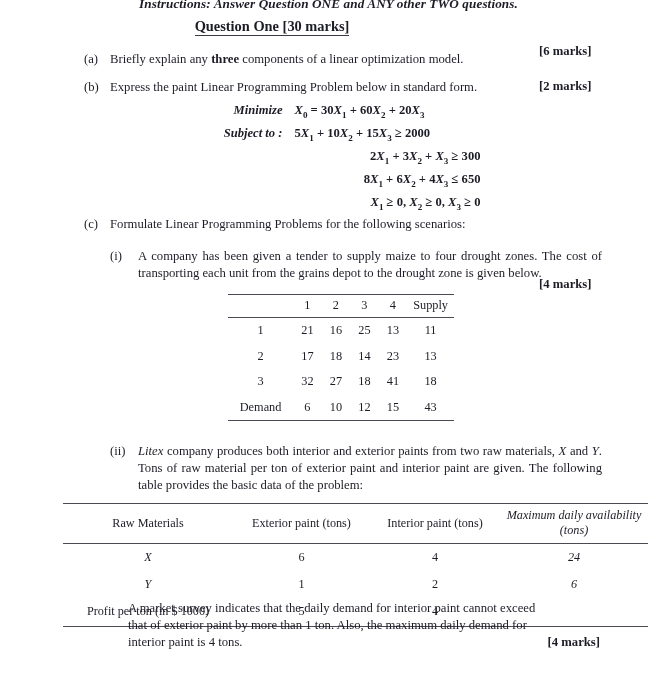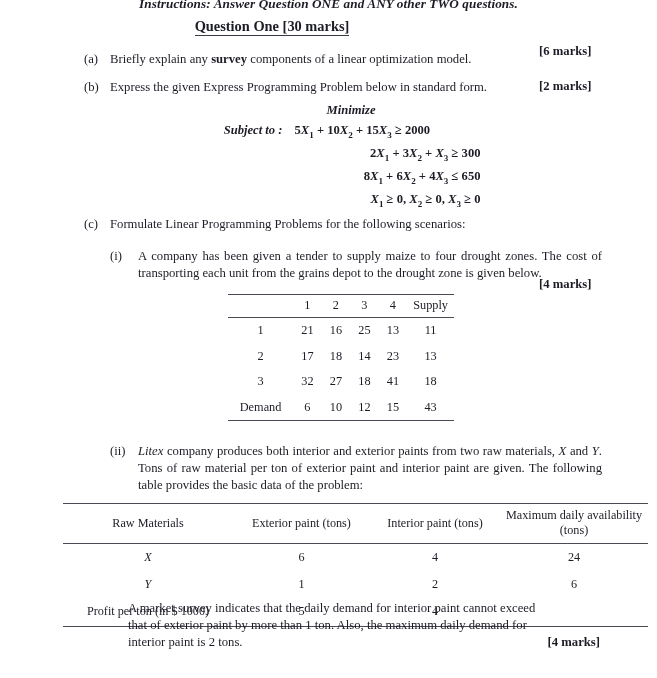--- a/index.html
+++ b/index.html
@@ -176,21 +176,21 @@
   }
   .tbl2 th, .tbl2 td {
     padding: 4.4px 0 4.6px 0;
     text-align: center;
     font-weight: normal;
     font-size: 12.2px;
   }
   .tbl2 .k0 { width: 170px; }
   .tbl2 .k1 { width: 137px; }
   .tbl2 .k2 { width: 130px; text-align: center; }
-  .tbl2 .k3 { width: 148px; }
+  .tbl2 .k3 { width: 148px; font-style: italic; }
   .tbl2 thead th { border-top: 1.2px solid #4a4a55; }
   .tbl2 .head-rule td { border-top: 1.2px solid #4a4a55; padding: 0; height: 0; }
   .tbl2 .bot-rule td { border-top: 1.2px solid #4a4a55; padding: 0; height: 0; }
   .tbl2 tbody td { padding: 6.0px 0 6.2px 0; }
 
   
   .closing {
     position: absolute;
     left: 128px;
     top: 600px;
@@ -211,33 +211,34 @@
 <div class="page">
 
   <div class="instructions">Instructions: Answer Question ONE and ANY other TWO questions.</div>
 
   <div class="q-heading">
     <span class="u">Question One [30 marks]</span>
   </div>
 
   <div class="item" style="top:51px; left:84px; width:430px;">
     <span class="lbl">(a)</span>
-    <span class="body"><span>Briefly explain any </span><span class="bd">survey</span><span> components of a linear optimization model.</span></span>
+    <span class="body"><span>Briefly explain any </span><span class="bd">three</span><span> components of a linear optimization model.</span></span>
   </div>
   <div class="marks" style="top:44px; left:539px;">[6 marks]</div>
 
   <div class="item" style="top:79px; left:84px; width:440px;">
     <span class="lbl">(b)</span>
-    <span class="body">Express the given Express Programming Problem below in standard form.</span>
+    <span class="body">Express the paint Linear Programming Problem below in standard form.</span>
   </div>
   <div class="marks" style="top:79px; left:539px;">[2 marks]</div>
 
   <div class="lp">
     <div class="lp-row">
       <div class="lp-left">Minimize</div>
+      <div class="lp-right">X<sub>0</sub> <span class="num">=</span> <span class="num">30</span>X<sub>1</sub> <span class="num">+</span> <span class="num">60</span>X<sub>2</sub> <span class="num">+</span> <span class="num">20</span>X<sub>3</sub></div>
     </div>
     <div class="lp-row">
       <div class="lp-left">Subject to :</div>
       <div class="lp-right"><span class="num">5</span>X<sub>1</sub> <span class="num">+ 10</span>X<sub>2</sub> <span class="num">+ 15</span>X<sub>3</sub> <span class="num">≥ 2000</span></div>
     </div>
     <div class="lp-row">
       <div class="lp-left"></div>
       <div class="lp-right rt"><span class="num">2</span>X<sub>1</sub> <span class="num">+ 3</span>X<sub>2</sub> <span class="num">+</span> X<sub>3</sub> <span class="num">≥ 300</span></div>
     </div>
     <div class="lp-row">
@@ -357,18 +358,18 @@
           <td colspan="4"></td>
         </tr>
       </tbody>
     </table>
   </div>
 
   <div class="closing">
     <div>A market survey indicates that the daily demand for interior paint cannot exceed</div>
     <div>that of exterior paint by more than 1 ton. Also, the maximum daily demand for</div>
     <div class="lastline">
-      <span>interior paint is 2 tons.</span>
+      <span>interior paint is 4 tons.</span>
       <span class="bd">[4 marks]</span>
     </div>
   </div>
 
 </div>
 
 </body></html>

